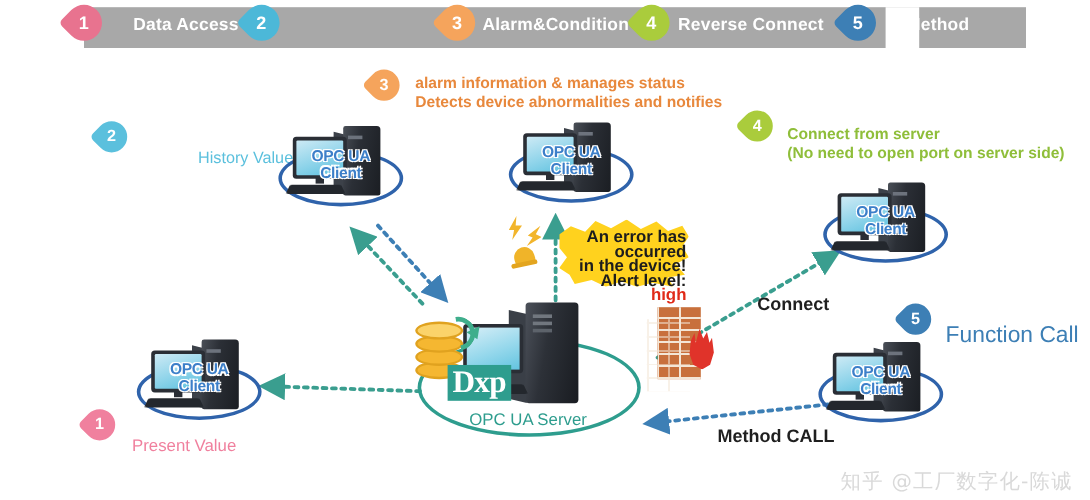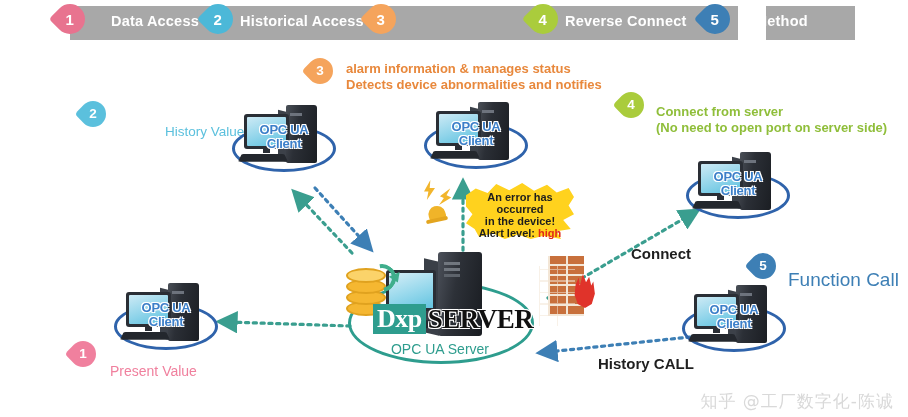--- a/index.html
+++ b/index.html
@@ -270,22 +270,22 @@
       63% 14%, 75% 3%, 84% 17%, 95% 9%, 100% 25%,
       95% 40%, 100% 56%, 90% 66%, 97% 82%, 84% 86%,
       88% 100%, 72% 94%, 60% 100%, 48% 92%, 36% 100%,
       25% 90%, 12% 96%, 8% 82%, 0% 72%, 6% 56%, 0% 42%
     );
   }
   .burst-text {
     position: absolute;
     left: 468px; top: 191px;
     width: 104px;
-    text-align: center;
-    font-size: 11px;
+    text-align: right;
+    font-size: 14px;
     font-weight: bold;
     line-height: 12px;
     color: #1d1d1d;
   }
   .burst-text .lvl-high { color: #e02a18; }
 
   .bell {
     position:absolute; left: 426px; top: 206px;
     width: 22px; height: 18px;
   }
@@ -365,21 +365,21 @@
 </style>
 </head>
 <body>
 
 <div id="stage">
 
   <div class="header-bar"></div>
   <div class="header-notch" style="left:738px;"></div>
 
   <div class="hdr-label" style="left:92px;margin-left:19px;">Data Access</div>
-  <div class="hdr-label" style="left:240px;">Historical Access</div>
+  <div class="hdr-label" style="left:402px;">Alarm&amp;Condition</div>
   <div class="hdr-label" style="left:565px;">Reverse Connect</div>
   <div class="hdr-label" style="left:755px;">Method</div>
 
   <div class="badge" style="left:55px;  top:4px;  background:#e8738f;">
       <span>1</span>
     </div>
   <div class="badge" style="left:203px; top:4px;  background:#4cb8d8;">
       <span>2</span>
     </div>
   <div class="badge" style="left:366px; top:4px;  background:#f5a45c;">
@@ -539,21 +539,20 @@
       <div class="db-disc d4"></div>
       <div class="db-disc d3"></div>
       <div class="db-disc d2"></div>
       <div class="db-disc d1"></div>
       <div class="db-arrow"></div>
       <div class="db-arrow-head"></div>
     </div>
 
     <div class="dxp-logo">
       <div class="dxp-box">Dxp</div>
-      <div class="dxp-server">SERVER</div>
     </div>
 
     <div class="server-caption">OPC UA Server</div>
   </div>
 
   <div class="bell">
     <div class="bell-body"></div>
     <div class="bell-base"></div>
   </div>
   <div style="position:absolute; left:424px; top:180px; width:40px; height:30px;">
@@ -567,17 +566,17 @@
     <div>in the device!</div>
     <div><span>Alert level: </span><span class="lvl-high">high</span></div>
   </div>
 
   <div class="firewall">
     <div class="brick-wall"></div>
     <div class="flame"></div>
   </div>
 
   <div class="edge-label" style="left:631px; top:245px;">Connect</div>
-  <div class="edge-label" style="left:598px; top:355px;">History CALL</div>
+  <div class="edge-label" style="left:598px; top:355px;">Method CALL</div>
 
   <div class="watermark">知乎 @工厂数字化-陈诚</div>
 
 </div>
 
 </body></html>

